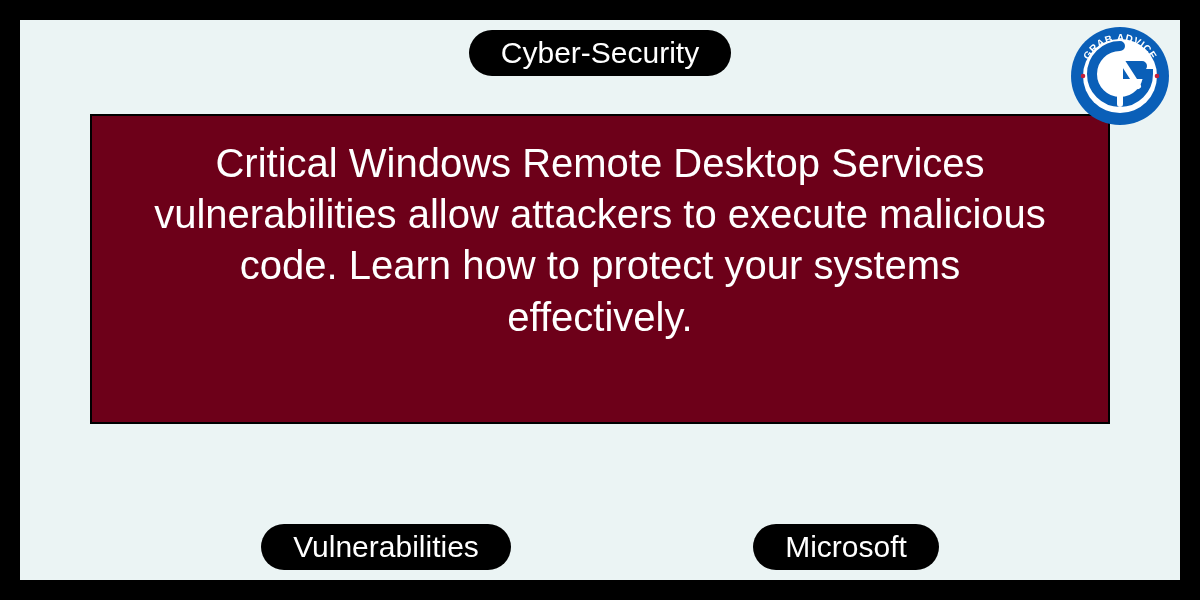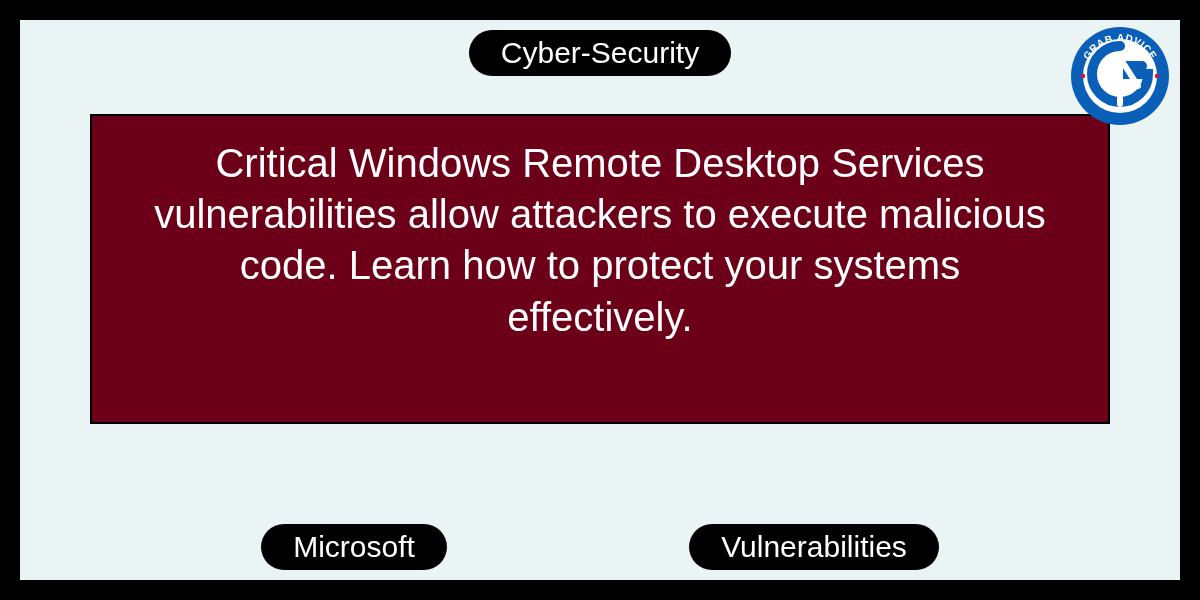--- a/index.html
+++ b/index.html
@@ -112,17 +112,17 @@
       <path d="M 50,20 A 28,28 0 1 0 78,48 L 58,48 L 58,40 L 72,40" fill="none" stroke="#0a5fb8" stroke-width="10" stroke-linecap="round"></path>
       <path d="M 50,78 L 50,32 L 68,60" fill="none" stroke="#ffffff" stroke-width="6" stroke-linecap="round" stroke-linejoin="round"></path>
     </svg>
   </div>
 
   <div class="headline-box">
     <div class="headline-text">Critical Windows Remote Desktop Services vulnerabilities allow attackers to execute malicious code. Learn how to protect your systems effectively.</div>
   </div>
 
   <div class="bottom-tags">
+    <span class="tag">Vulnerabilities</span>
     <span class="tag">Microsoft</span>
-    <span class="tag">Vulnerabilities</span>
   </div>
 
 </div>
 
 </body></html>

